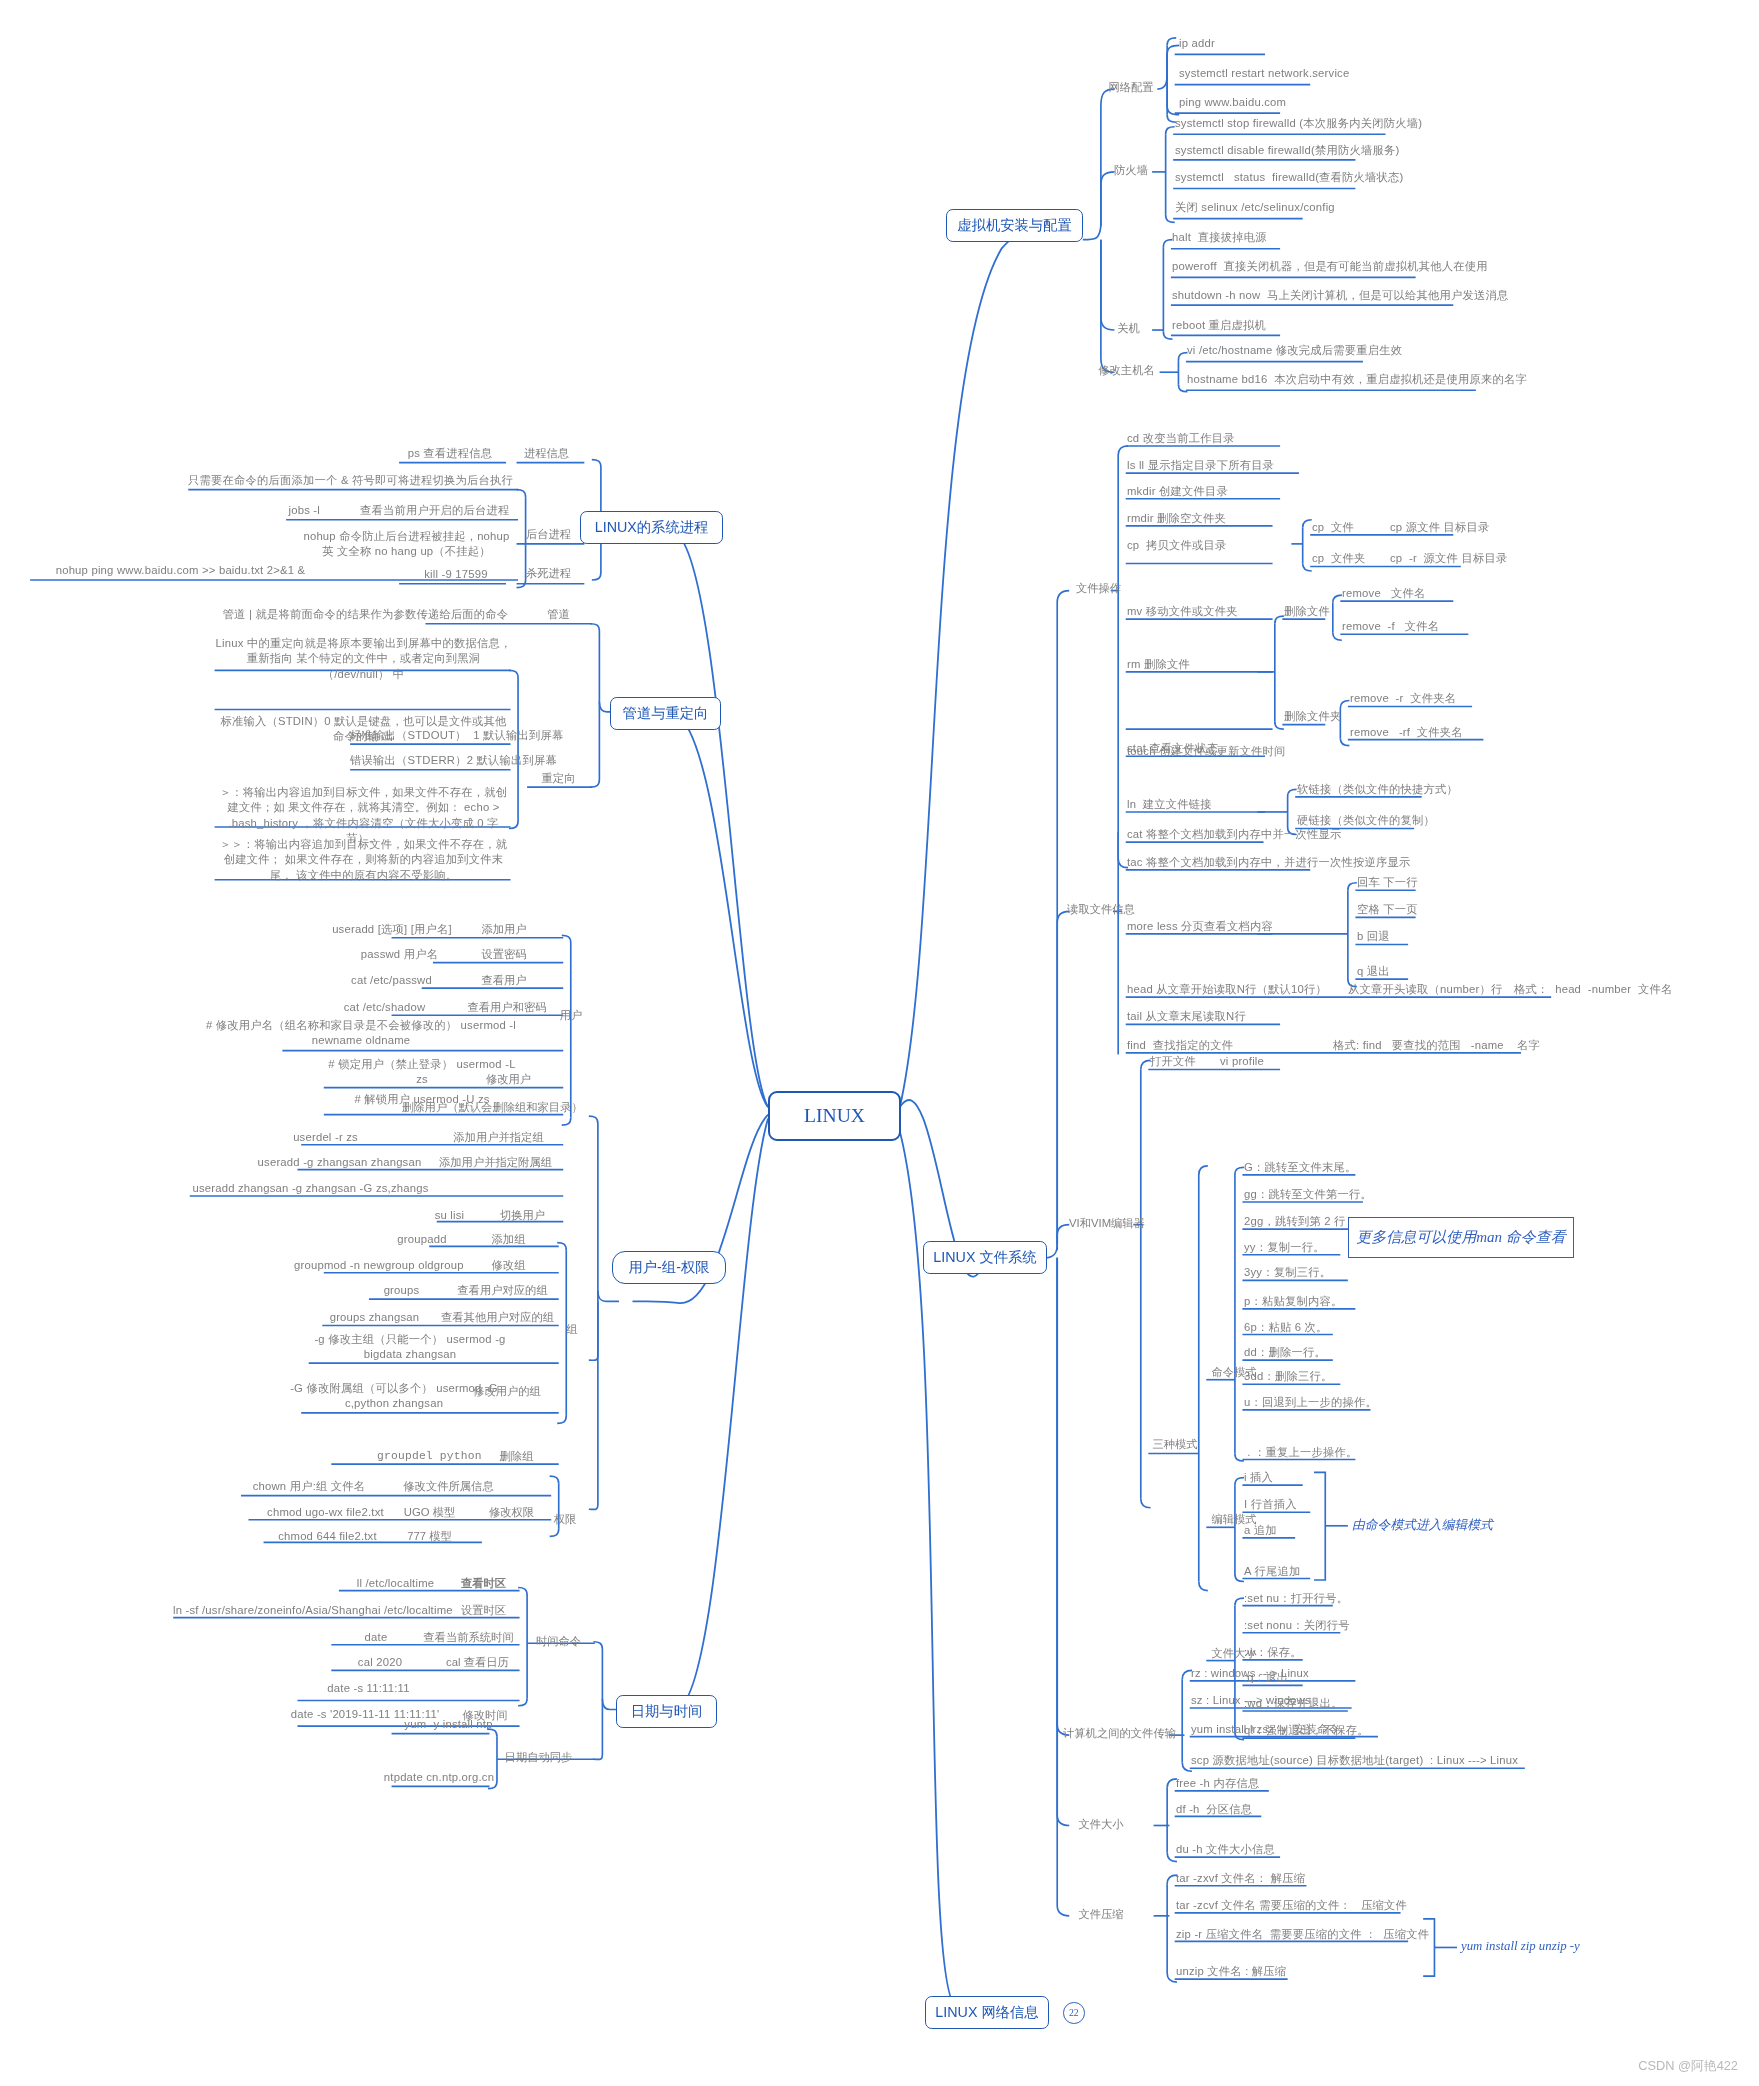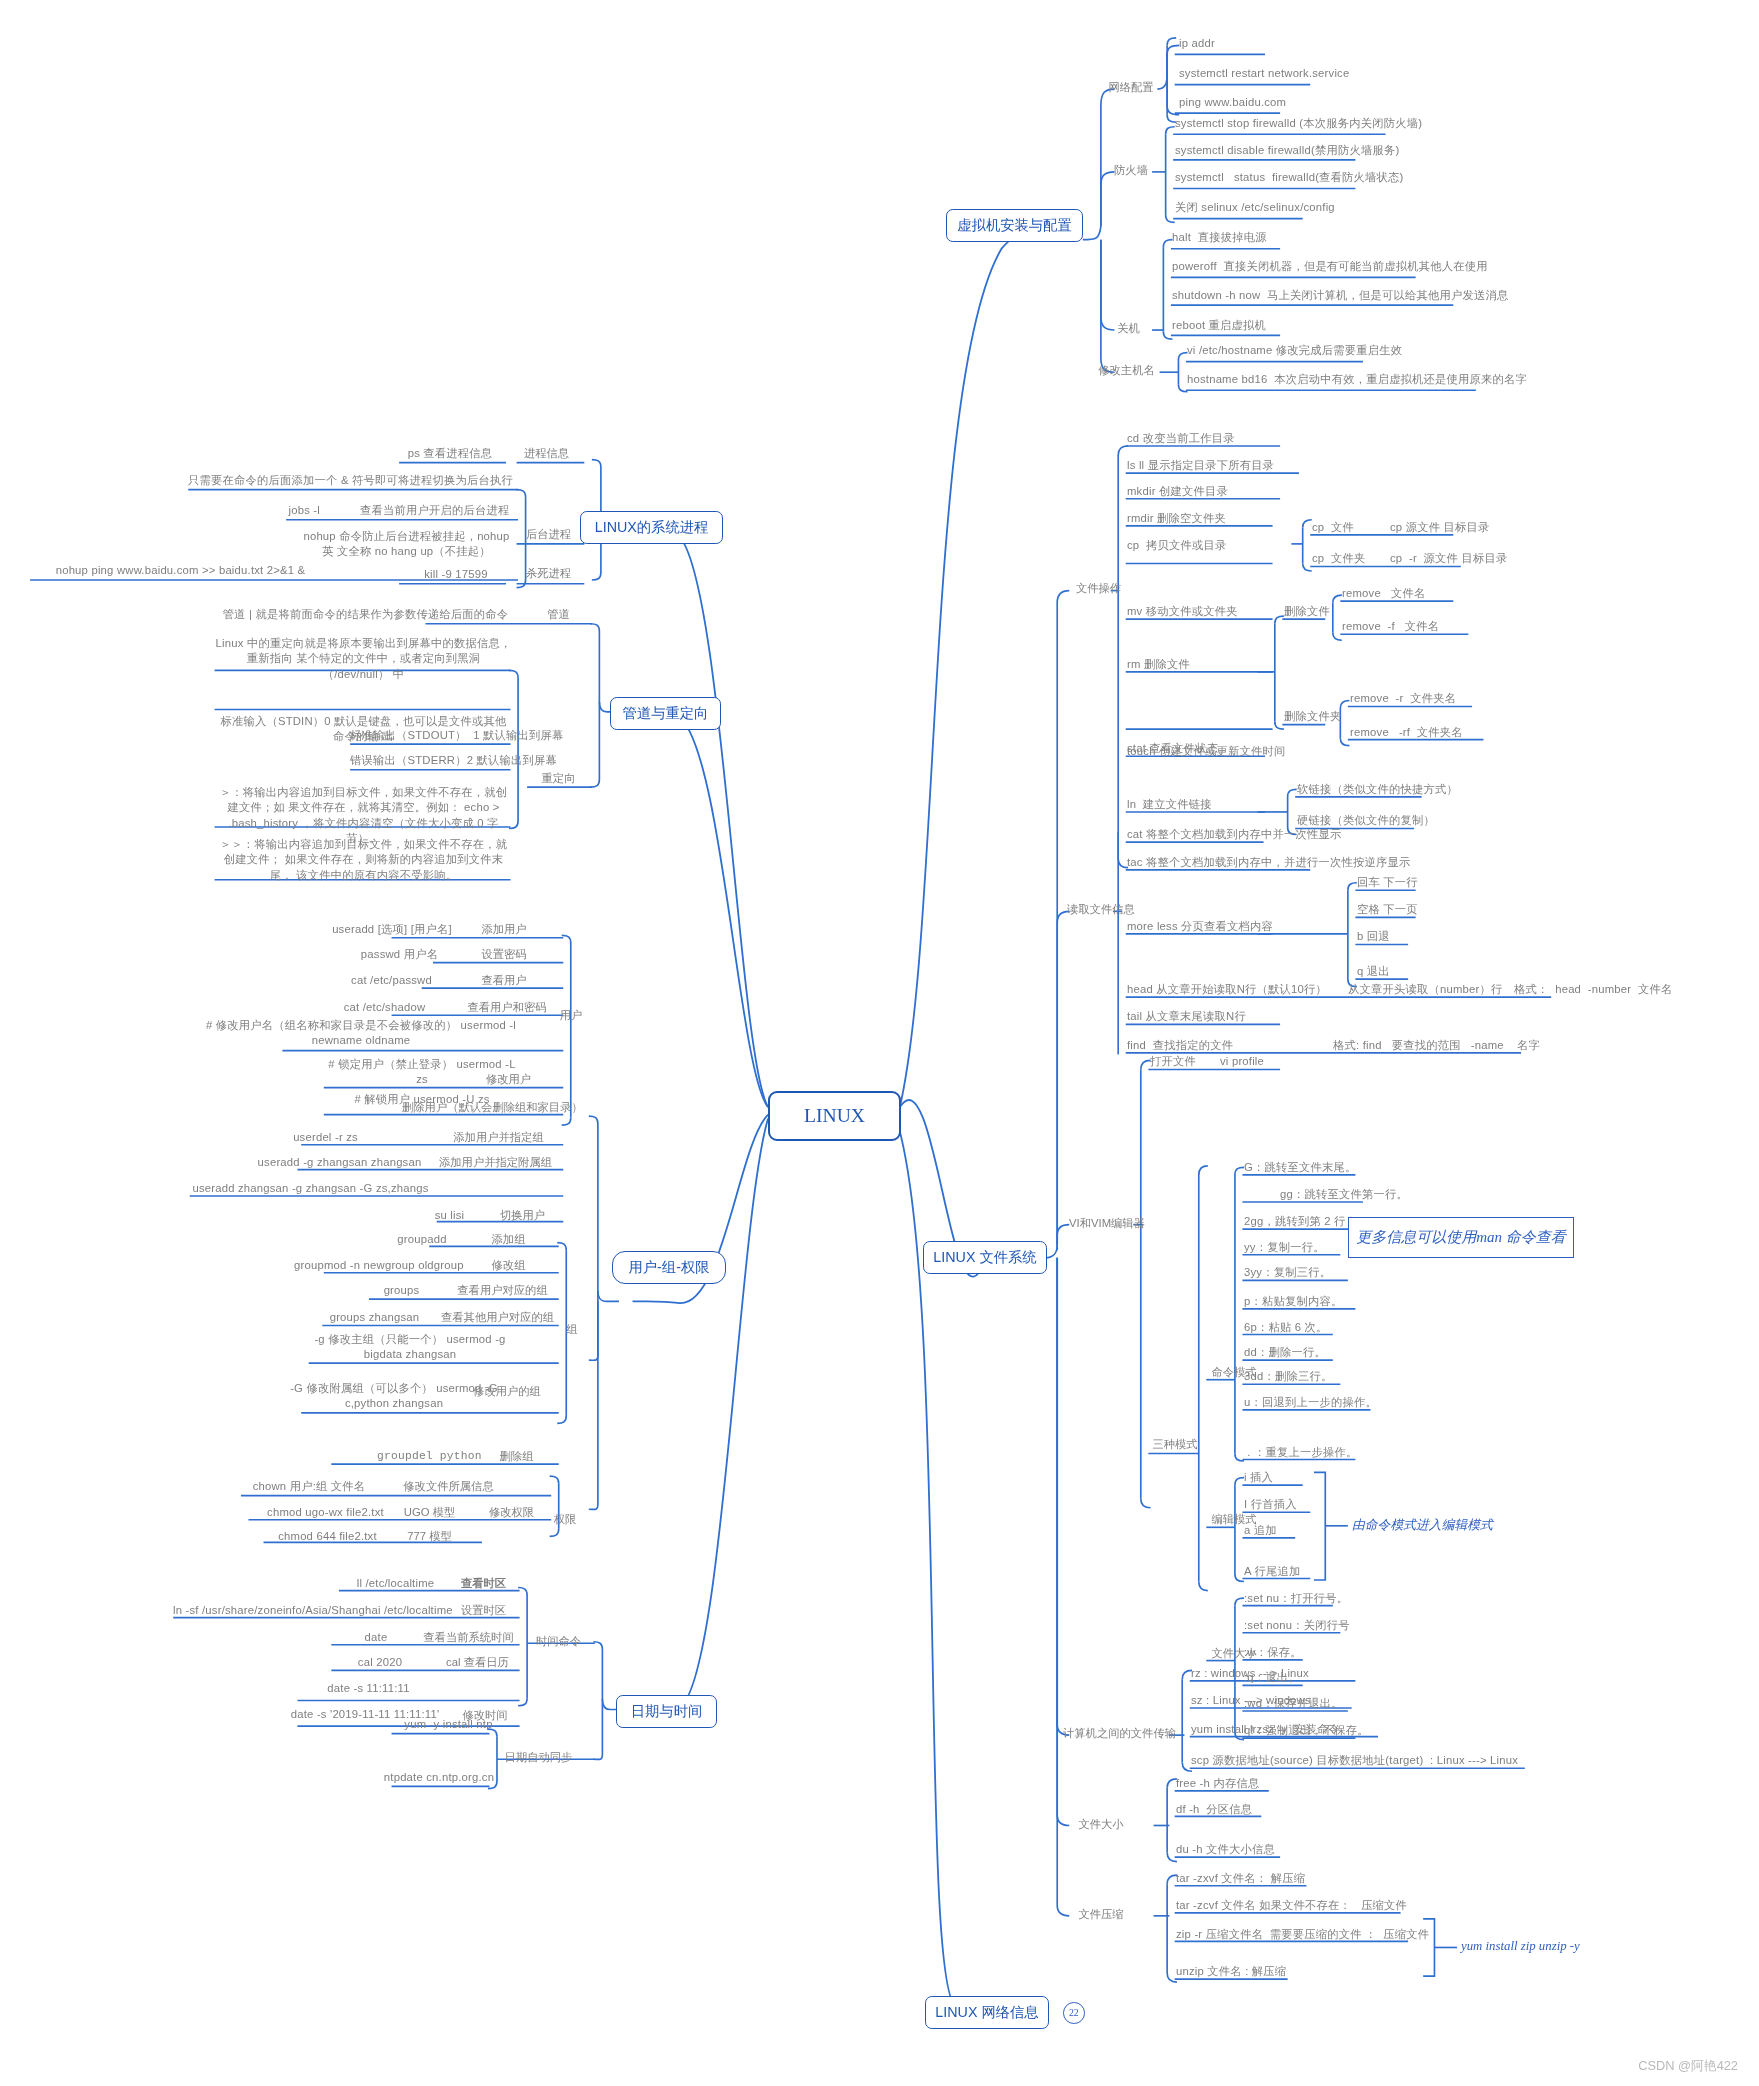--- a/index.html
+++ b/index.html
@@ -598,21 +598,21 @@
   <div class="leaf" style="left:1333px;top:1038px;">格式: find   要查找的范围   -name    名字</div>
 
   <div class="leaf" style="left:1150px;top:1054px;">打开文件</div>
   <div class="leaf" style="left:1220px;top:1054px;">vi profile</div>
   <div class="cat" style="left:1145px;top:1437px;width:60px;">三种模式</div>
   <div class="cat" style="left:1204px;top:1365px;width:60px;">命令模式</div>
   <div class="cat" style="left:1204px;top:1512px;width:60px;">编辑模式</div>
   <div class="cat" style="left:1204px;top:1646px;width:60px;">文件大小</div>
 
   <div class="leaf" style="left:1244px;top:1160px;">G：跳转至文件末尾。</div>
-  <div class="leaf" style="left:1280px;top:1187px;">gg：跳转至文件第一行。</div>
+  <div class="leaf" style="left:1244px;top:1187px;">gg：跳转至文件第一行。</div>
   <div class="leaf" style="left:1244px;top:1214px;">2gg，跳转到第 2 行</div>
   <div class="leaf" style="left:1244px;top:1240px;">yy：复制一行。</div>
   <div class="leaf" style="left:1244px;top:1265px;">3yy：复制三行。</div>
   <div class="leaf" style="left:1244px;top:1294px;">p：粘贴复制内容。</div>
   <div class="leaf" style="left:1244px;top:1320px;">6p：粘贴 6 次。</div>
   <div class="leaf" style="left:1244px;top:1345px;">dd：删除一行。</div>
   <div class="leaf" style="left:1244px;top:1369px;">3dd：删除三行。</div>
   <div class="leaf" style="left:1244px;top:1395px;">u：回退到上一步的操作。</div>
   <div class="leaf" style="left:1244px;top:1445px;"> . ：重复上一步操作。</div>
 
@@ -631,18 +631,18 @@
   <div class="leaf" style="left:1191px;top:1666px;">rz : windows ---&gt; Linux</div>
   <div class="leaf" style="left:1191px;top:1693px;">sz : Linux ---&gt; windows</div>
   <div class="leaf" style="left:1191px;top:1722px;">yum install lrzsz -y  安装命令</div>
   <div class="leaf" style="left:1191px;top:1753px;">scp 源数据地址(source) 目标数据地址(target)  : Linux ---&gt; Linux</div>
 
   <div class="leaf" style="left:1176px;top:1776px;">free -h 内存信息</div>
   <div class="leaf" style="left:1176px;top:1802px;">df -h  分区信息</div>
   <div class="leaf" style="left:1176px;top:1842px;">du -h 文件大小信息</div>
 
   <div class="leaf" style="left:1176px;top:1871px;">tar -zxvf 文件名： 解压缩</div>
-  <div class="leaf" style="left:1176px;top:1898px;">tar -zcvf 文件名 如果文件不存在：   压缩文件</div>
+  <div class="leaf" style="left:1176px;top:1898px;">tar -zcvf 文件名 需要压缩的文件：   压缩文件</div>
   <div class="leaf" style="left:1176px;top:1927px;">zip -r 压缩文件名  需要要压缩的文件 ：  压缩文件</div>
   <div class="leaf" style="left:1176px;top:1964px;">unzip 文件名 : 解压缩</div>
 
 </div>
 
 
 </body></html>

